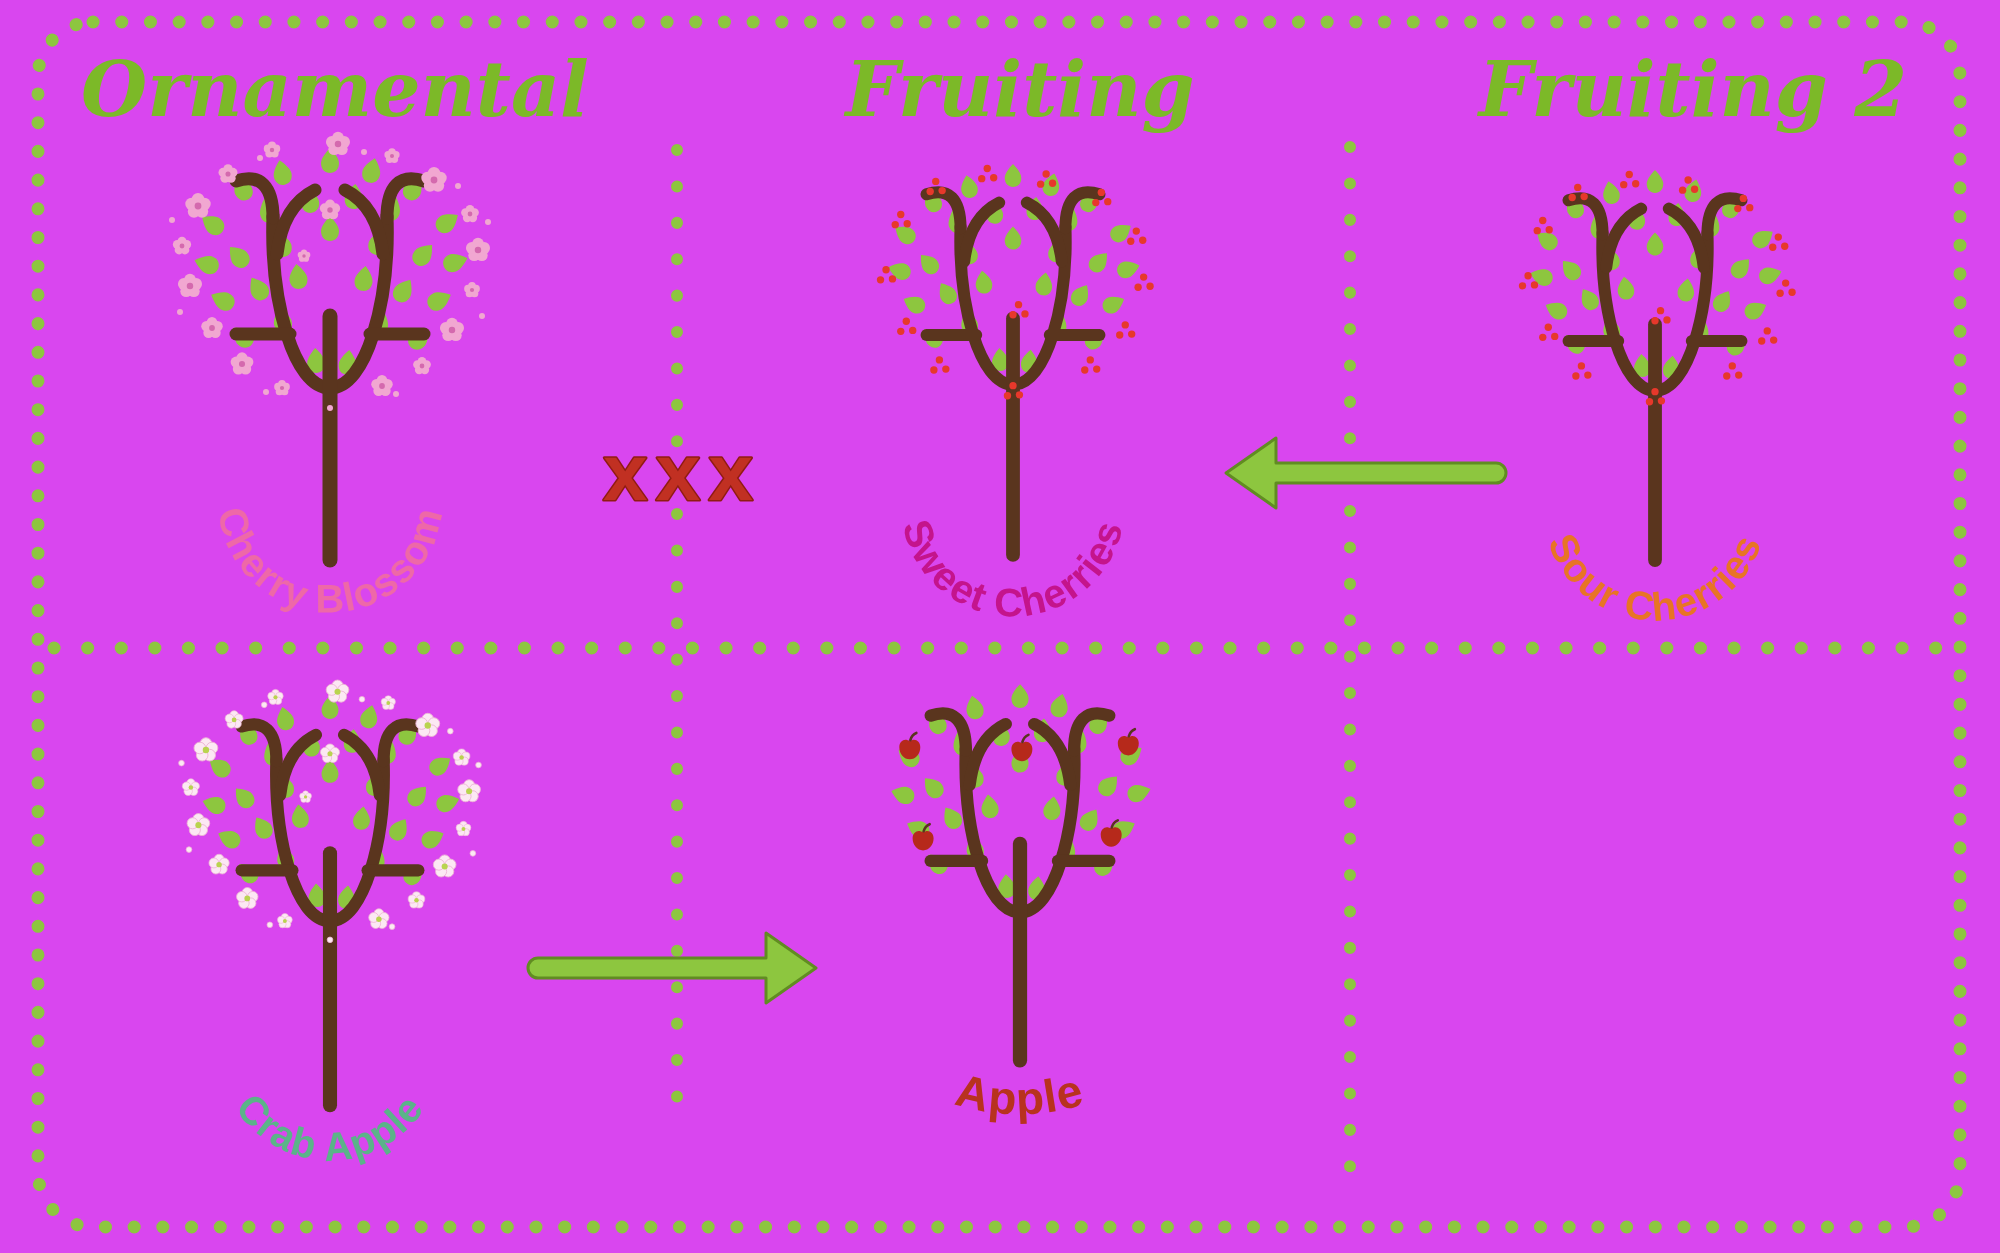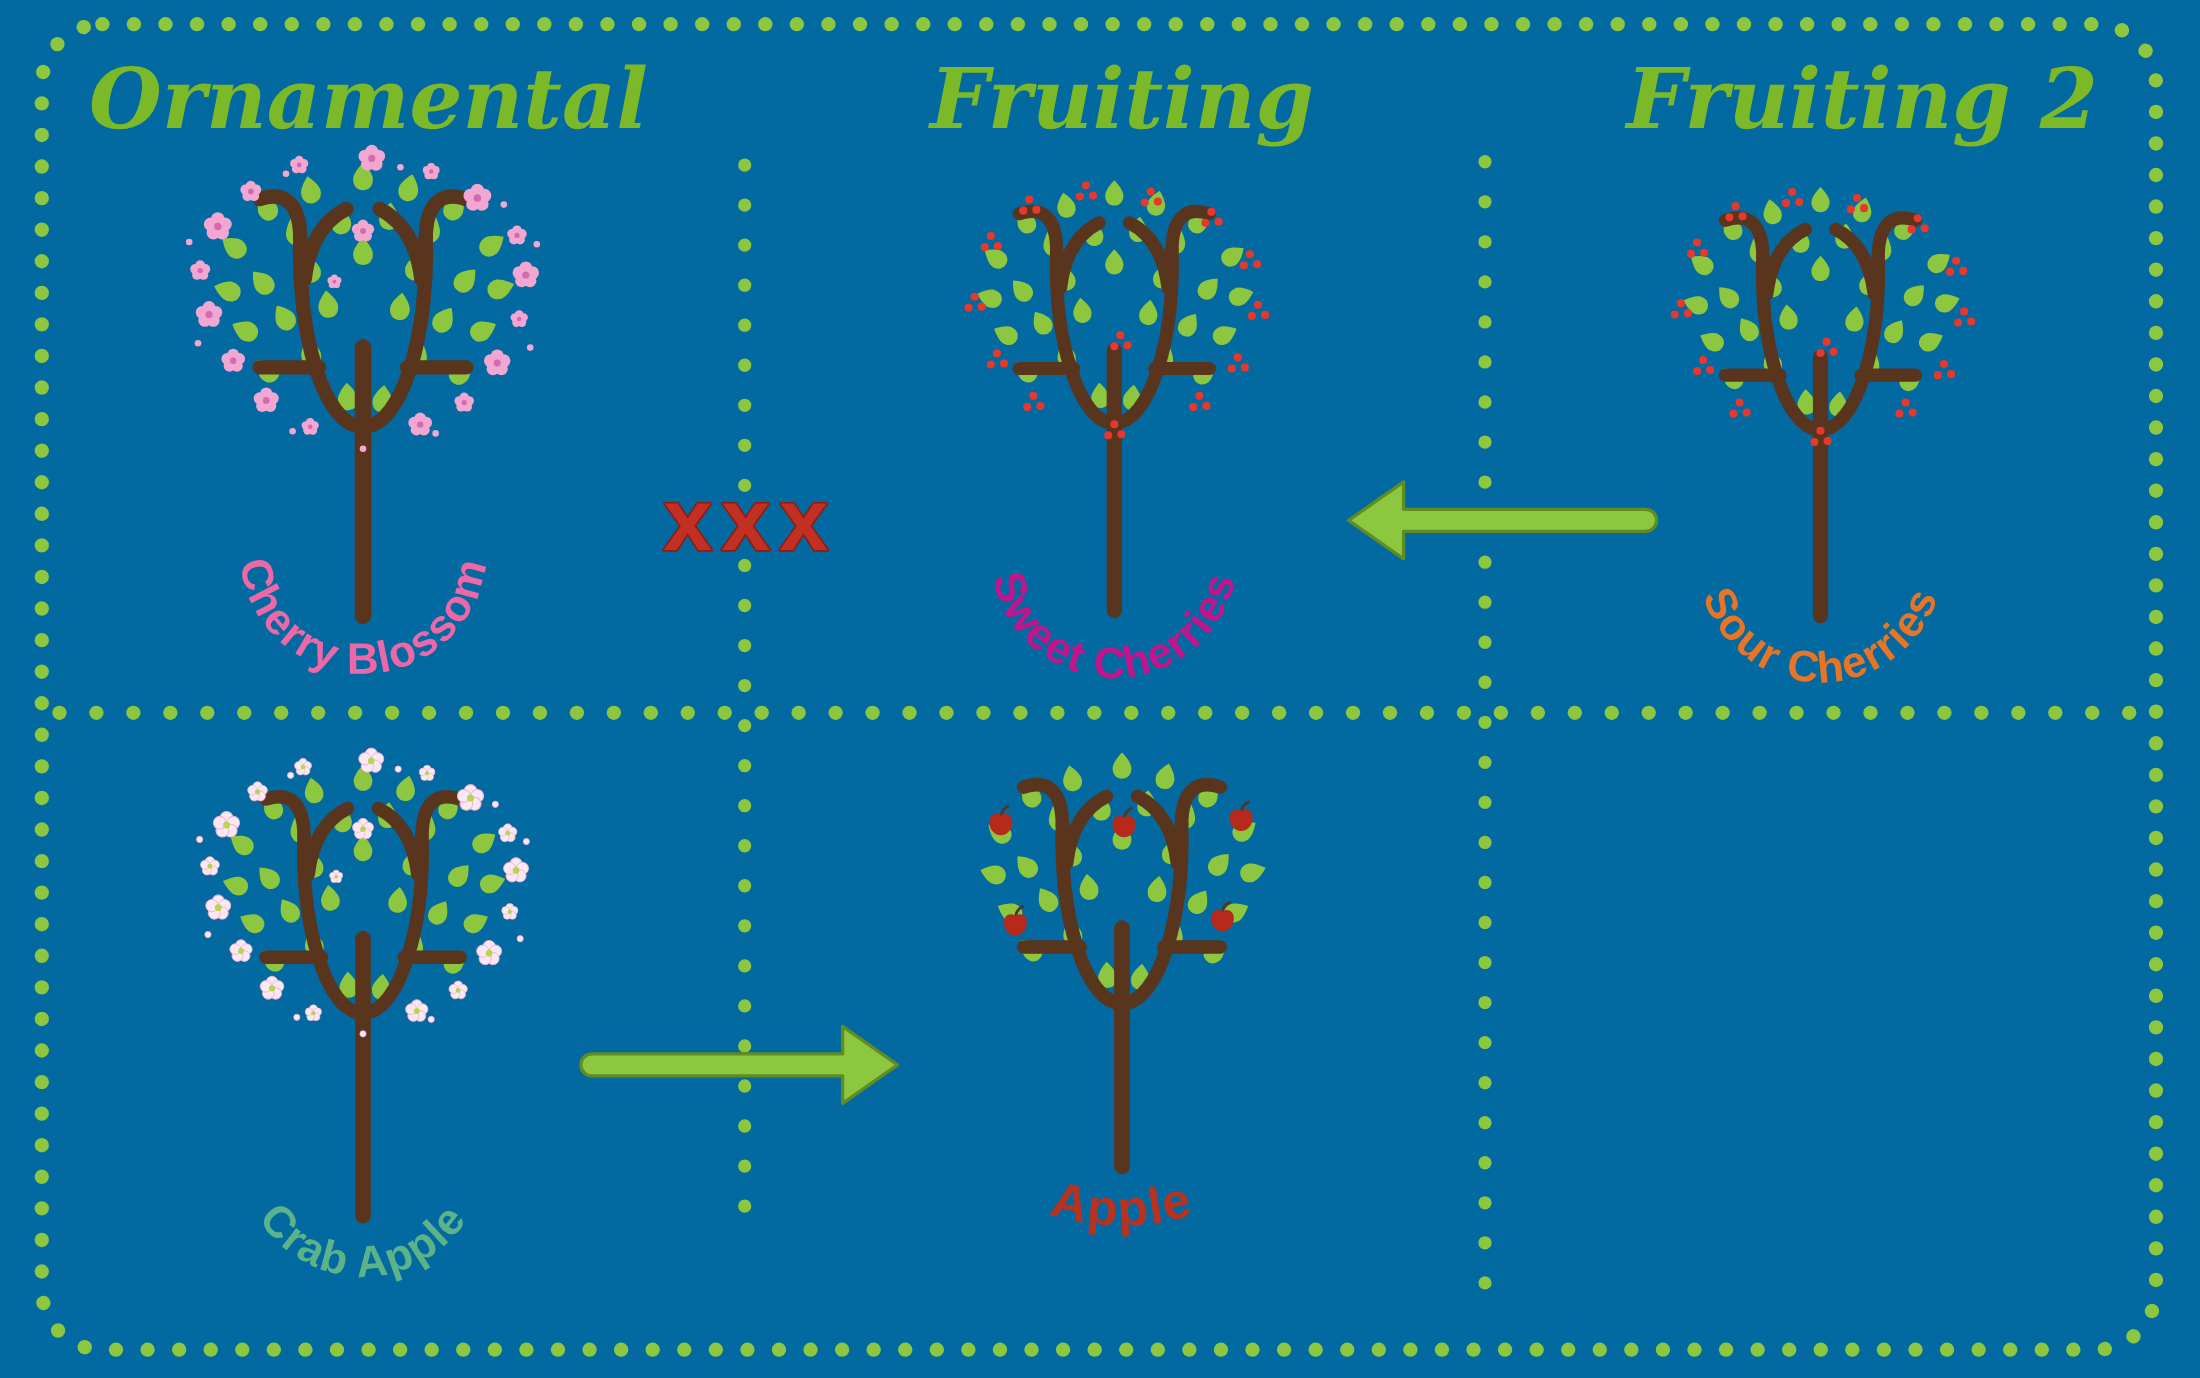--- a/index.html
+++ b/index.html
@@ -1,16 +1,16 @@
 <!DOCTYPE html>
 <html><head>
 <meta charset="utf-8">
 <style>
   html,body{margin:0;padding:0;background:#ffffff;}
-  .canvas{position:relative;width:2000px;height:1253px;background:#0369a1;overflow:hidden;
+  .canvas{position:relative;width:2000px;height:1253px;background:#d946ef;overflow:hidden;
           font-family:"Liberation Sans",sans-serif;}
   svg{display:block;}
   .hdr{font-family:"DejaVu Serif",serif;font-style:italic;font-weight:700;font-size:76px;}
   .arcLabel{font-family:"Liberation Sans",sans-serif;font-weight:700;letter-spacing:1.5px;}
   .xxx{font-family:"Liberation Sans",sans-serif;font-weight:700;font-size:80px;}
 </style>
 </head>
 <body>
 
 <div class="canvas">

